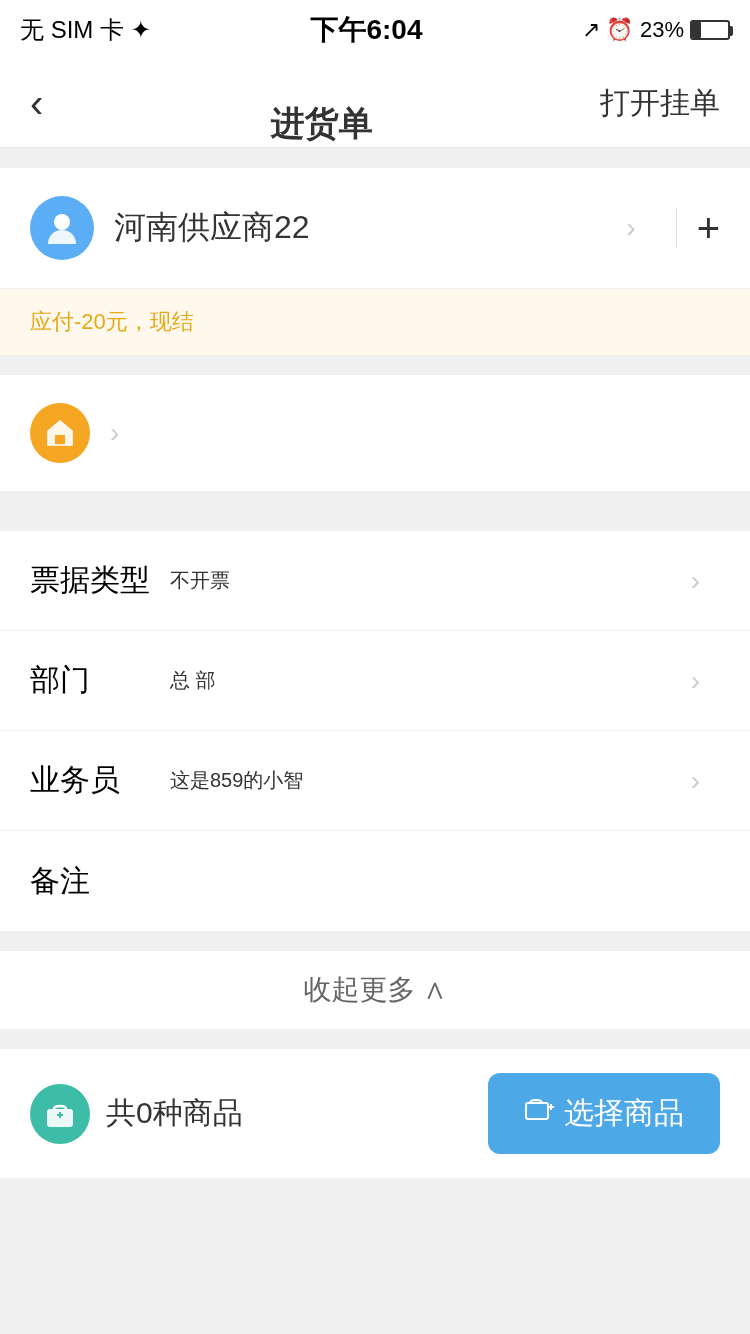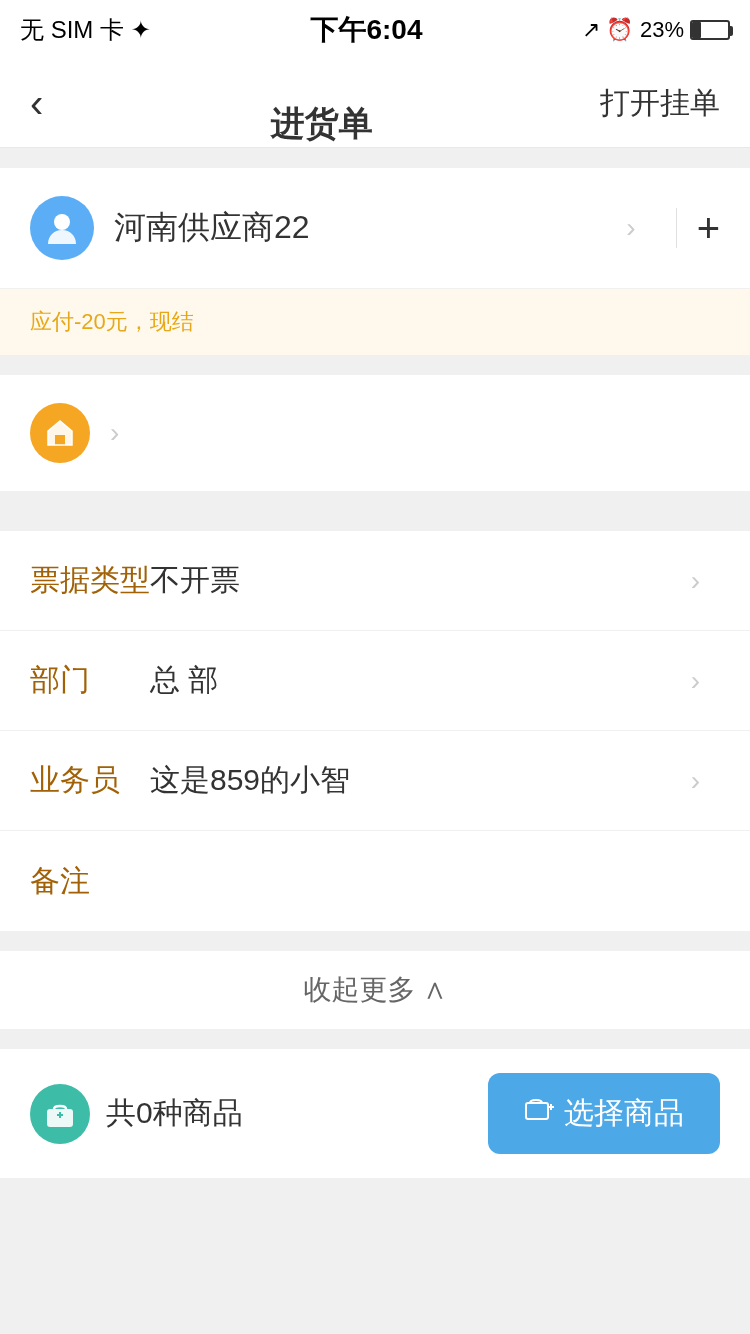--- a/index.html
+++ b/index.html
@@ -123,28 +123,29 @@
     .form-row {
       display: flex;
       align-items: center;
       padding: 0 30px;
       height: 100px;
       border-bottom: 1px solid #f0f0f0;
     }
     .form-row:last-child { border-bottom: none; }
     .form-label {
       font-size: 30px;
-      color: #a16207;
+      color: #000000;
       width: 120px;
       flex-shrink: 0;
     }
     .form-value {
       flex: 1;
-      font-size: 30px;
+      font-size: 20px;
       color: #333;
+      margin-left: 20px;
     }
     .form-placeholder {
       flex: 1;
       font-size: 30px;
       color: #ccc;
       margin-left: 20px;
     }
 
     
     .collapse-row {

